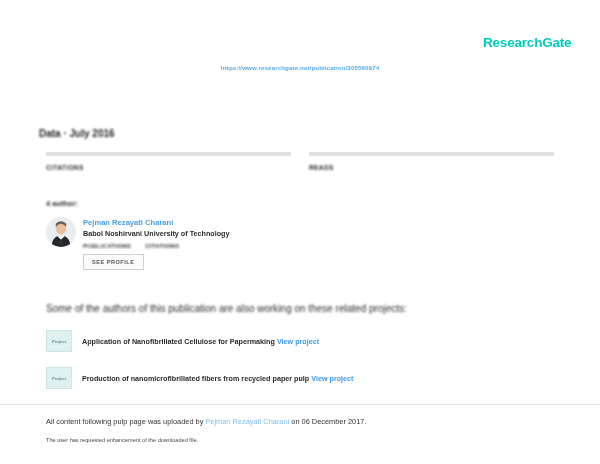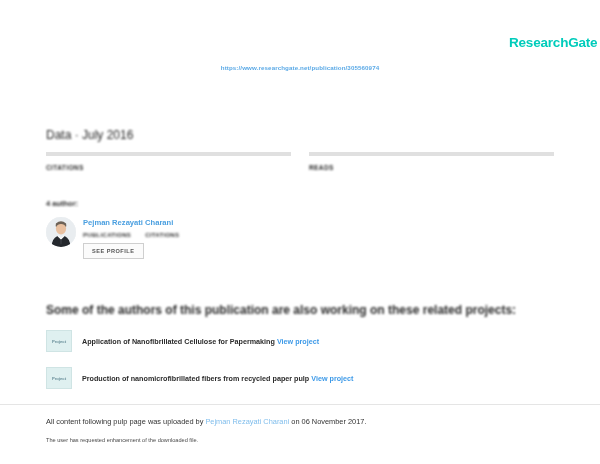--- a/index.html
+++ b/index.html
@@ -12,21 +12,21 @@
   }
   #page {
     position: relative;
     width: 600px; height: 464px;
     background: #ffffff;
   }
 
   
   .rg-logo {
     position: absolute;
-    left: 509px; top: 35px;
+    left: 483px; top: 35px;
     font-size: 13.5px;
     font-weight: bold;
     color: #00ccbb;
     letter-spacing: -0.2px;
     filter: blur(0.55px);
     white-space: nowrap;
   }
 
   
   .doc-url {
@@ -38,23 +38,23 @@
     font-weight: bold;
     color: #5aa9e6;
     letter-spacing: 0.1px;
     filter: blur(0.75px);
     white-space: nowrap;
   }
 
   
   .meta-line {
     position: absolute;
-    left: 46px; top: 128px;
-    font-size: 12px;
-    font-weight: normal;
+    left: 39px; top: 128px;
+    font-size: 10px;
+    font-weight: bold;
     color: #262626;
     filter: blur(0.8px);
     white-space: nowrap;
   }
 
   
   .stats {
     position: absolute;
     left: 46px; top: 152px;
     width: 508px;
@@ -147,22 +147,22 @@
     letter-spacing: 0.5px;
     padding: 4px 8px 4px 8px;
     filter: blur(0.35px);
     white-space: nowrap;
   }
 
   
   .projects-head {
     position: absolute;
     left: 46px; top: 303px;
-    font-size: 12px;
-    font-weight: bold;
+    font-size: 10px;
+    font-weight: normal;
     color: #2b2b2b;
     filter: blur(0.8px);
     white-space: nowrap;
   }
   .project-row {
     position: absolute;
     left: 46px;
     display: flex;
     align-items: center;
     gap: 10px;
@@ -254,20 +254,21 @@
         <rect x="0" y="0" width="30" height="30" fill="#e9edf0"></rect>
         <ellipse cx="15" cy="11.5" rx="5.1" ry="6.1" fill="#e8c0a0"></ellipse>
         <path d="M9.9 6.5 Q15 2.2 20.1 6.5 Q20.6 9 19.9 10 Q18.5 6.8 15 6.9 Q11.5 7 10.1 10 Q9.4 9 9.9 6.5 Z" fill="#6d6257"></path>
         <path d="M5.5 30 Q5.8 21.4 11.4 18.9 L15 22.6 L18.6 18.9 Q24.2 21.4 24.5 30 Z" fill="#24282d"></path>
         <path d="M11.4 18.9 L15 22.6 L18.6 18.9 L17.6 18.1 L15 20.4 L12.4 18.1 Z" fill="#f4f4f4"></path>
         <path d="M14.1 22.3 L15 23.4 L15.9 22.3 L15.6 27.3 L14.4 27.3 Z" fill="#3b3f45"></path>
       </svg>
     </div>
     <div class="author-info">
       <div class="author-name">Pejman Rezayati Charani</div>
+      <div class="author-affil">Babol Noshirvani University of Technology</div>
       <div class="author-stats">
         <span class="author-stat">PUBLICATIONS</span>
         <span class="author-stat">CITATIONS</span>
       </div>
       <div class="see-profile">SEE PROFILE</div>
     </div>
   </div>
 
   <div class="projects-head">Some of the authors of this publication are also working on these related projects:</div>
 
@@ -284,17 +285,17 @@
     <div class="project-thumb">
       <span class="project-thumb-label">Project</span>
     </div>
     <div class="project-text">
       <span>Application of Nanofibrillated Cellulose for Papermaking</span><span class="project-link">View project</span>
     </div>
   </div>
 
   <div class="footer-rule"></div>
   <div class="footer-line1">
-    <span>All content following pulp page was uploaded by </span><span class="uploader">Pejman Rezayati Charani</span><span> on 06 November 2017.</span>
+    <span>All content following pulp page was uploaded by </span><span class="uploader">Pejman Rezayati Charani</span><span> on 06 December 2017.</span>
   </div>
   <div class="footer-line2">The user has requested enhancement of the downloaded file.</div>
 
 </div>
 
 </body></html>

